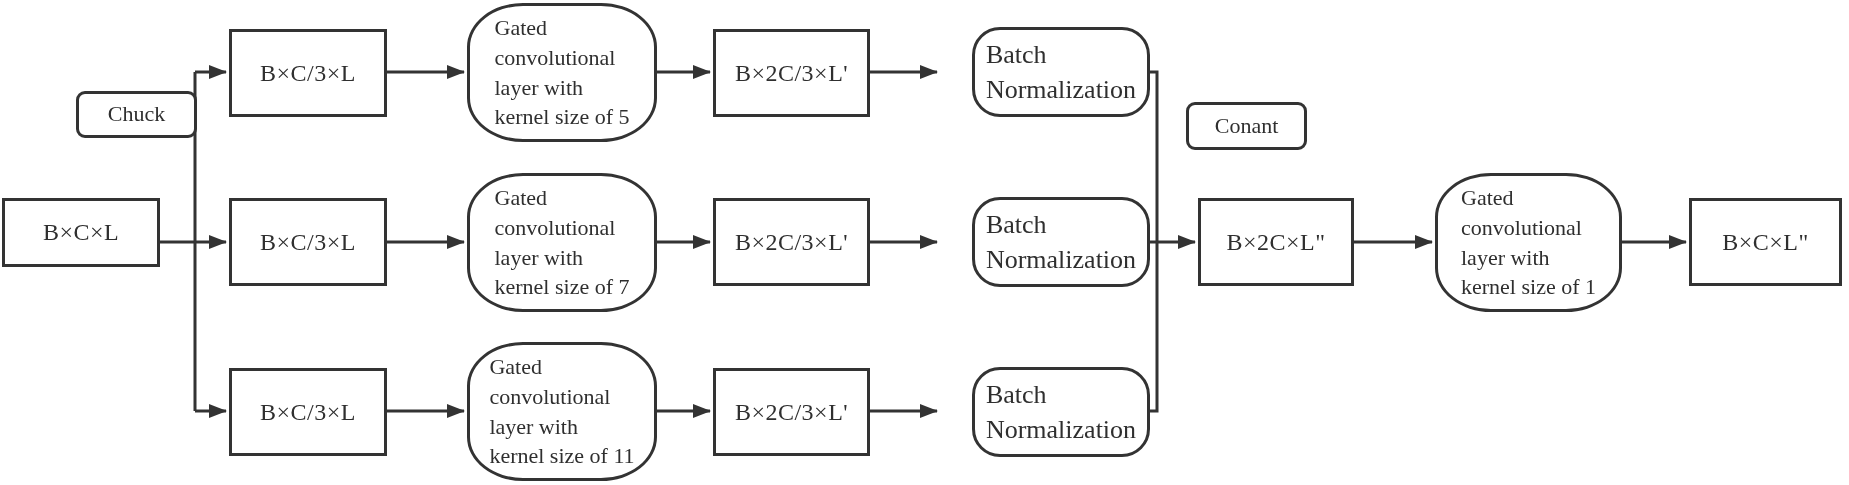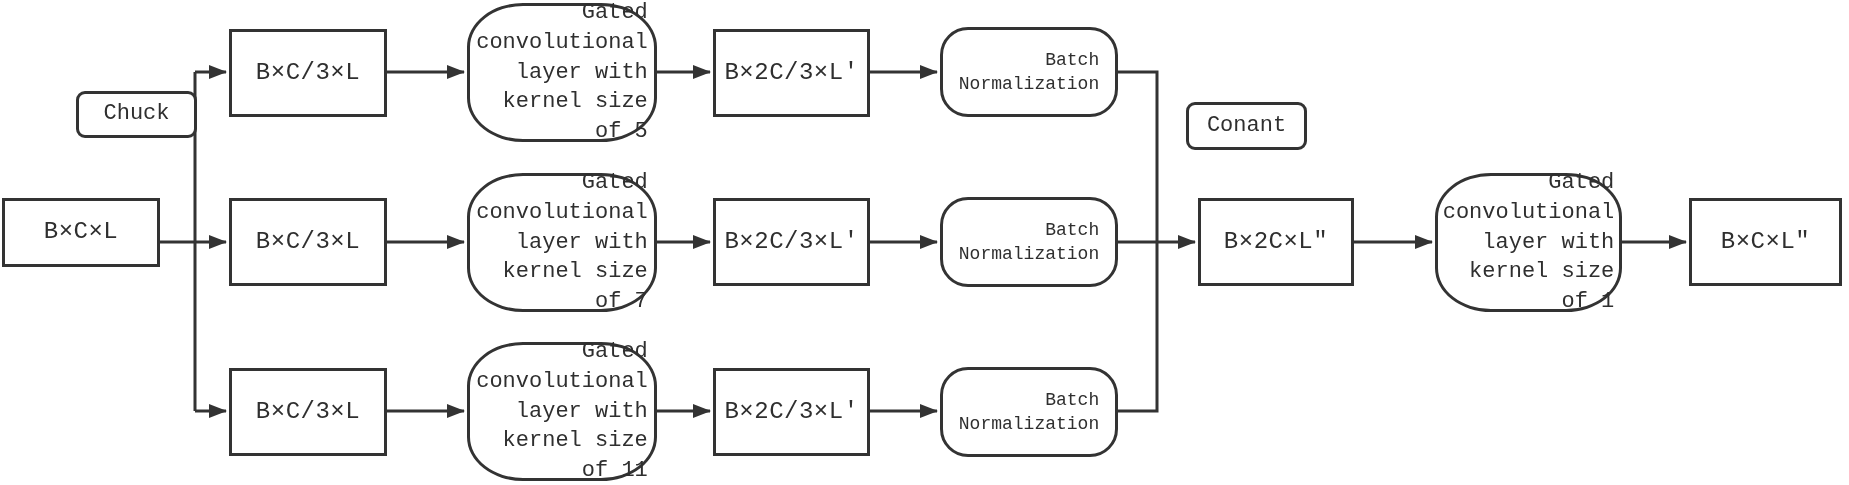--- a/index.html
+++ b/index.html
@@ -23,43 +23,43 @@
   .connectors{
     position:absolute;
     left:0;top:0;
     width:1849px;height:485px;
   }
   .node{
     position:absolute;
     display:flex;
     align-items:center;
     justify-content:center;
-    text-align:right;
+    text-align:left;
     background:var(--bg);
     border:3px solid var(--line);
     color:var(--text);
     line-height:1.2;
-    font-family:Liberation Mono, monospace;
   }
   .rect{
     font-size:24px;
     letter-spacing:0.5px;
   }
   .pill{
     border-radius:56px / 44px;
     font-size:22px;
     line-height:1.36;
     white-space:pre-line;
     padding:4px 10px;
   }
   .soft{
     border-radius:28px;
-    font-size:18px;
+    font-size:26px;
     line-height:1.35;
     white-space:pre-line;
+    margin-left:32px;
   }
   .tag{
     border-radius:9px;
     font-size:22px;
   }
   
   .n-input      {left:2px;   top:198px; width:158px; height:69px;}
   .n-chunk      {left:76px;  top:91px;  width:121px; height:47px;}
   .n-split-1    {left:229px; top:29px;  width:158px; height:88px;}
   .n-split-2    {left:229px; top:198px; width:158px; height:88px;}

